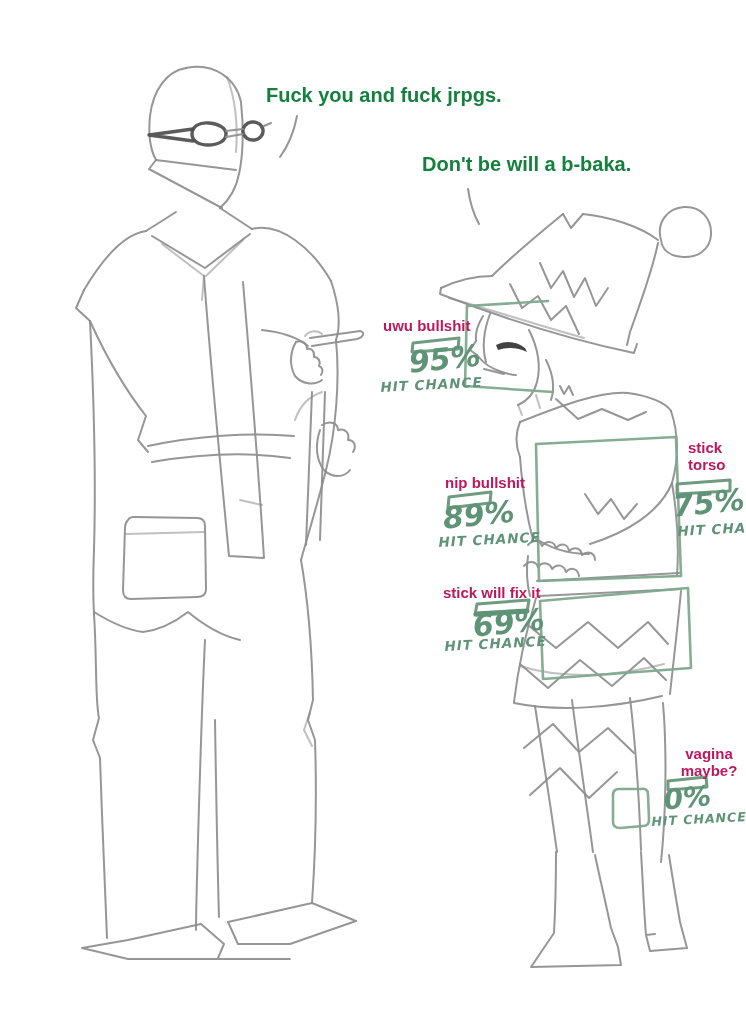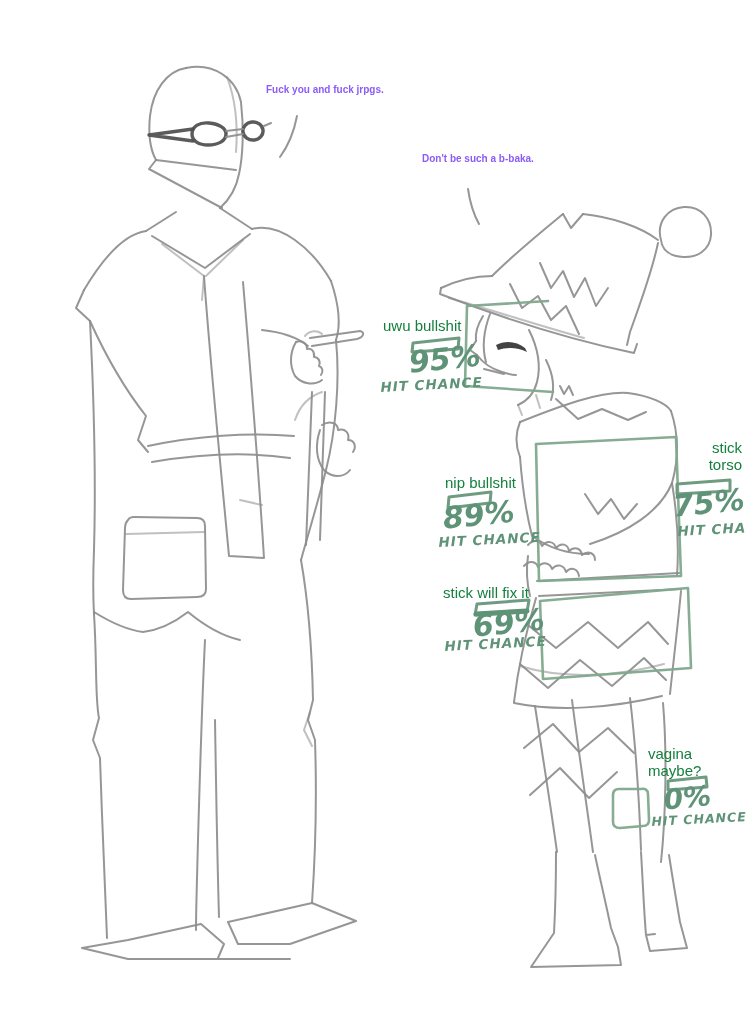--- a/index.html
+++ b/index.html
@@ -8,22 +8,22 @@
   .stage svg{position:absolute;left:0;top:0;}
   .ink path{fill:none;stroke:#8d8d8d;stroke-width:2;stroke-linecap:round;stroke-linejoin:round;opacity:.92;}
   .ink path.bold{stroke:#4d4d4d;stroke-width:3.4;}
   .ink path.fillable{fill:#434343;stroke:none;opacity:1;}
   .ink path.lt{opacity:.55;}
   .vats path{fill:none;stroke:#7fa98e;stroke-linecap:round;stroke-linejoin:round;}
   .vats path.box{stroke-width:2.6;opacity:.95;}
   .vats path.bar{stroke-width:3;stroke:#6f9c81;}
   .vats path.barthick{stroke-width:5;stroke:#5f9377;}
   .txt{position:absolute;white-space:nowrap;}
-  .speech{font-weight:bold;font-size:10px;color:#8b5cf6;}
-  .ann-label{font-weight:normal;font-size:15px;color:#15803d;}
+  .speech{font-weight:bold;font-size:20px;color:#15803d;}
+  .ann-label{font-weight:bold;font-size:15px;color:#be185d;}
   .ann-label.wrap{white-space:normal;line-height:1.12;}
   .ann-pct{font-weight:bold;font-style:italic;font-size:30px;color:#5f9377;
            font-family:"DejaVu Sans",sans-serif;transform:rotate(-6deg);transform-origin:left top;}
   .ann-hit{font-weight:bold;font-style:italic;font-size:13.5px;letter-spacing:1px;color:#5f9377;
            font-family:"DejaVu Sans",sans-serif;transform:rotate(-3deg);transform-origin:left top;}
 </style>
 </head>
 <body>
 
 <div class="stage">
@@ -131,35 +131,35 @@
       <path class="bar" d="M 413,343 L 459,338 L 458,349 L 412,352 Z"></path>
       <path class="bar" d="M 449,497 L 491,492 L 490,503 L 448,508 Z"></path>
       <path class="bar" d="M 677,484 L 730,480 L 730,491 L 677,494 Z"></path>
       <path class="bar" d="M 477,604 L 529,600 L 527,612 L 475,615 Z"></path>
       <path class="barthick" d="M 476,614 L 527,611"></path>
       <path class="bar" d="M 668,781 L 706,777 L 707,787 L 668,790 Z"></path>
     </g>
   </svg>
 
   <div class="txt speech" style="left:266px;top:84px;">Fuck you and fuck jrpgs.</div>
-  <div class="txt speech" style="left:422px;top:153px;">Don't be such a b-baka.</div>
+  <div class="txt speech" style="left:422px;top:153px;">Don't be will a b-baka.</div>
 
   <div class="txt ann-label" style="left:383px;top:317px;">uwu bullshit</div>
   <div class="txt ann-pct" style="left:407px;top:345px;">95%</div>
   <div class="txt ann-hit" style="left:380px;top:379px;">HIT CHANCE</div>
 
   <div class="txt ann-label" style="left:445px;top:474px;">nip bullshit</div>
   <div class="txt ann-pct" style="left:441px;top:501px;">89%</div>
   <div class="txt ann-hit" style="left:438px;top:534px;">HIT CHANCE</div>
 
-  <div class="txt ann-label wrap" style="left:688px;top:440px;width:54px;text-align:right;">stick torso</div>
+  <div class="txt ann-label wrap" style="left:688px;top:440px;width:54px;text-align:left;">stick torso</div>
   <div class="txt ann-pct" style="left:671px;top:489px;">75%</div>
   <div class="txt ann-hit" style="left:677px;top:523px;">HIT CHANCE</div>
 
   <div class="txt ann-label" style="left:443px;top:584px;">stick will fix it</div>
   <div class="txt ann-pct" style="left:471px;top:609px;">69%</div>
   <div class="txt ann-hit" style="left:444px;top:638px;">HIT CHANCE</div>
 
-  <div class="txt ann-label wrap" style="left:648px;top:746px;width:62px;text-align:left;">vagina maybe?</div>
+  <div class="txt ann-label wrap" style="left:678px;top:746px;width:62px;text-align:center;">vagina maybe?</div>
   <div class="txt ann-pct" style="left:662px;top:784px;font-size:28px;">0%</div>
   <div class="txt ann-hit" style="left:651px;top:814px;font-size:12.5px;">HIT CHANCE</div>
 
 </div>
 
 </body></html>

